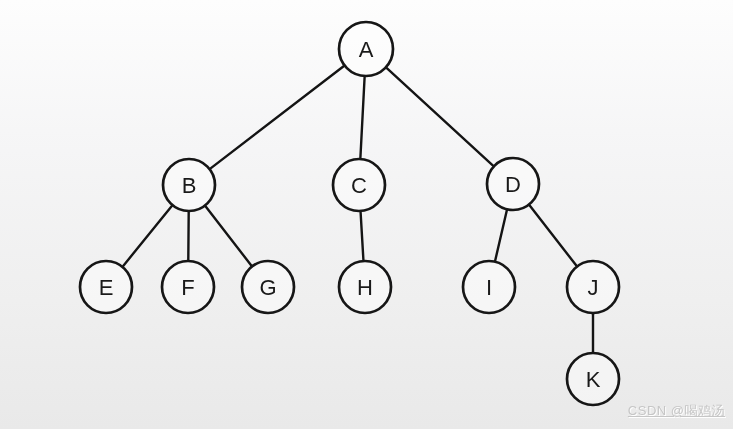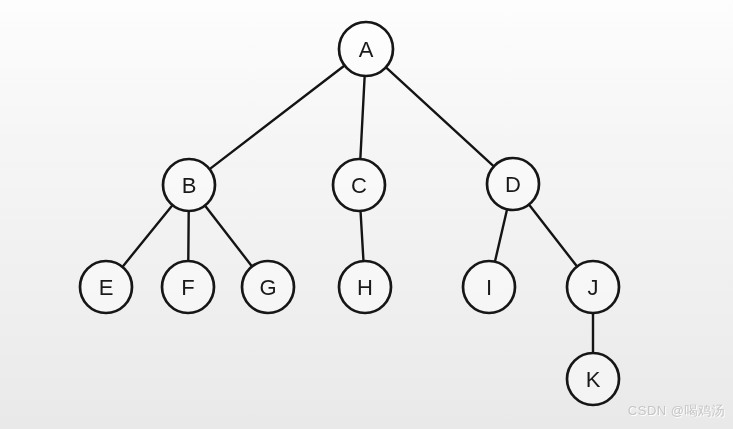--- a/index.html
+++ b/index.html
@@ -38,20 +38,21 @@
   .watermark {
     position: absolute;
     right: 8px;
     bottom: 9px;
     font-size: 13px;
     color: #c6c6c6;
     text-shadow: 1px 1px 0 rgba(255, 255, 255, 0.95);
     letter-spacing: 0.5px;
     user-select: none;
     white-space: nowrap;
+    text-decoration: underline;
   }
 </style>
 </head>
 <body>
 
 <svg id="tree-canvas" width="733" height="429" viewBox="0 0 733 429">
     <line x1="343.6" y1="66.2" x2="210.6" y2="168.4" class="tree-edge"></line>
     <line x1="364.6" y1="77.2" x2="360.4" y2="157.8" class="tree-edge"></line>
     <line x1="386.8" y1="68.1" x2="493.0" y2="165.6" class="tree-edge"></line>
     <line x1="171.8" y1="206.1" x2="123.2" y2="265.9" class="tree-edge"></line>

